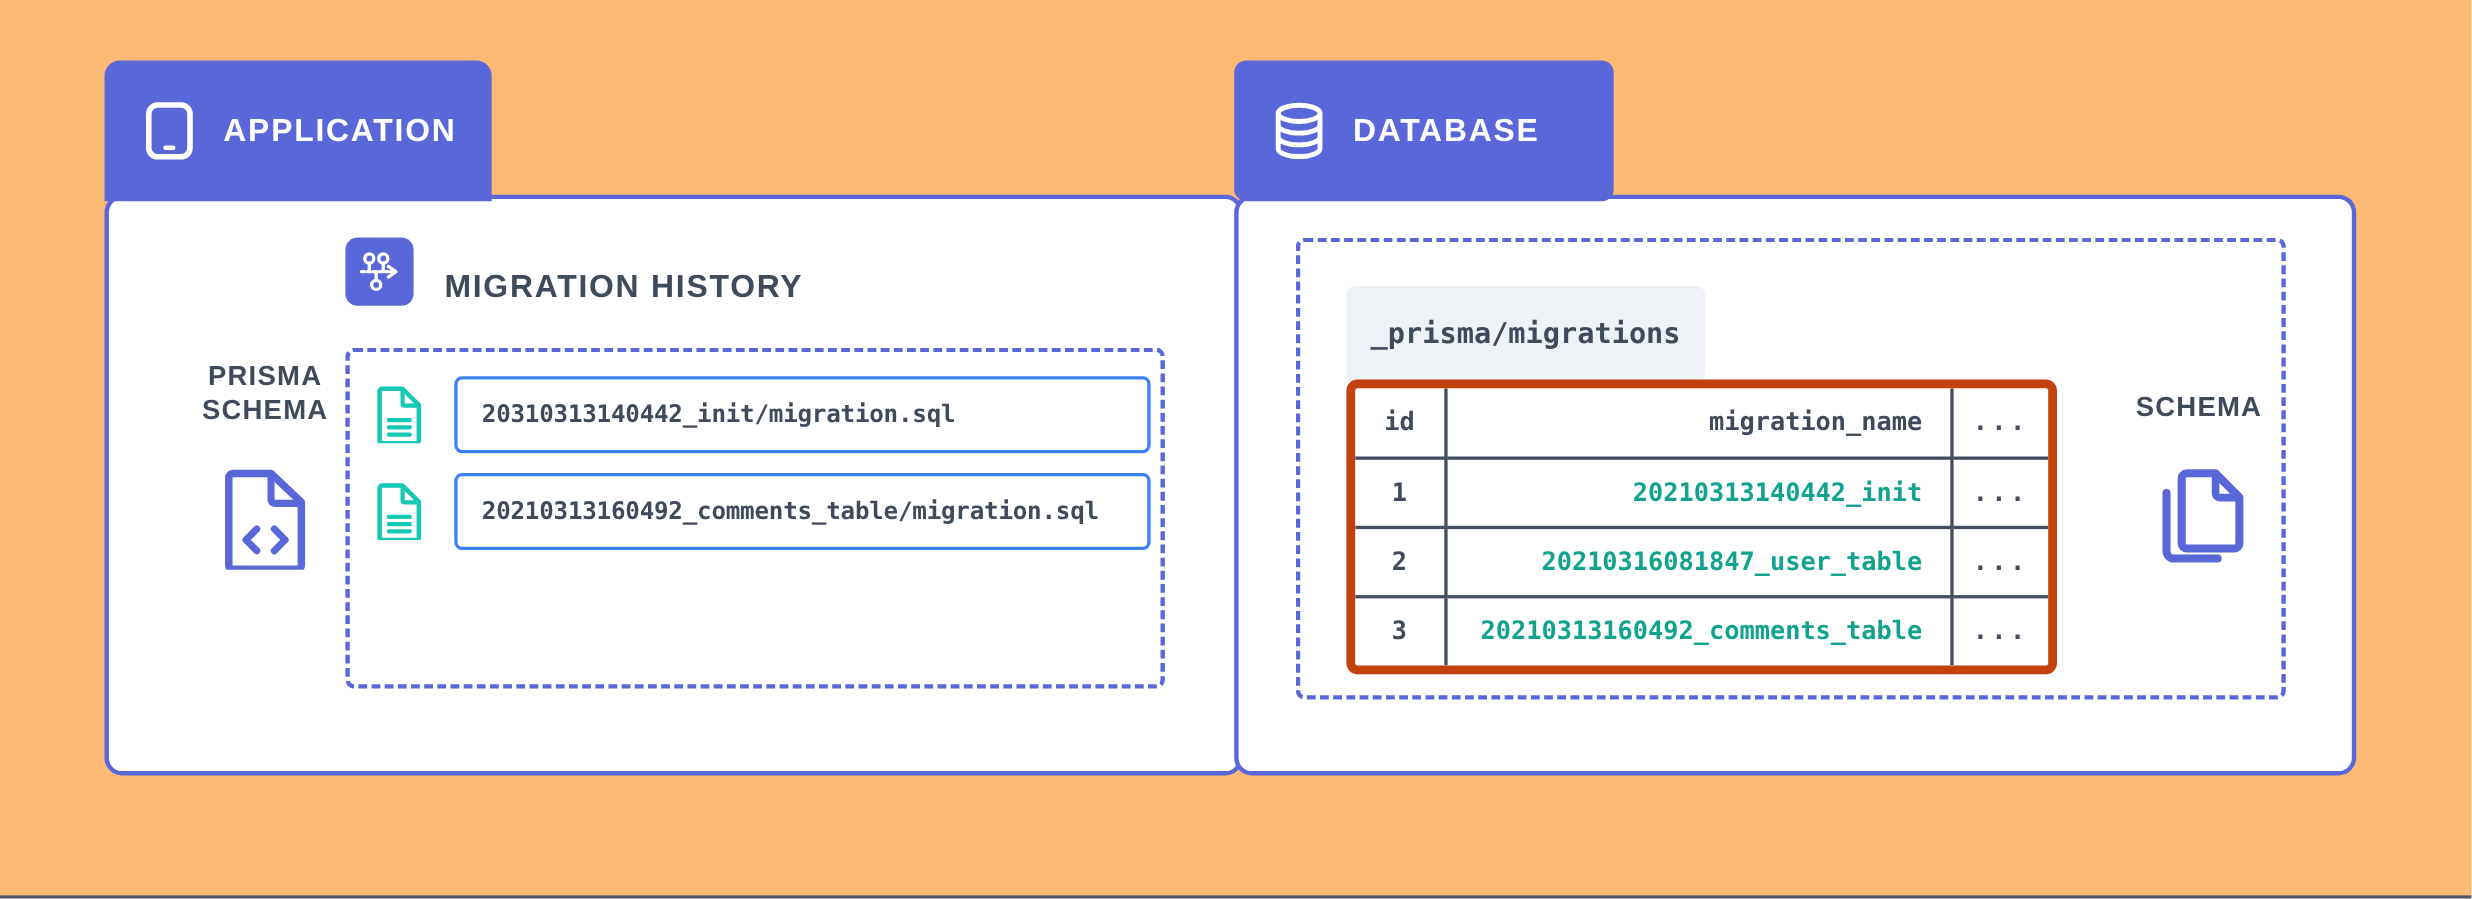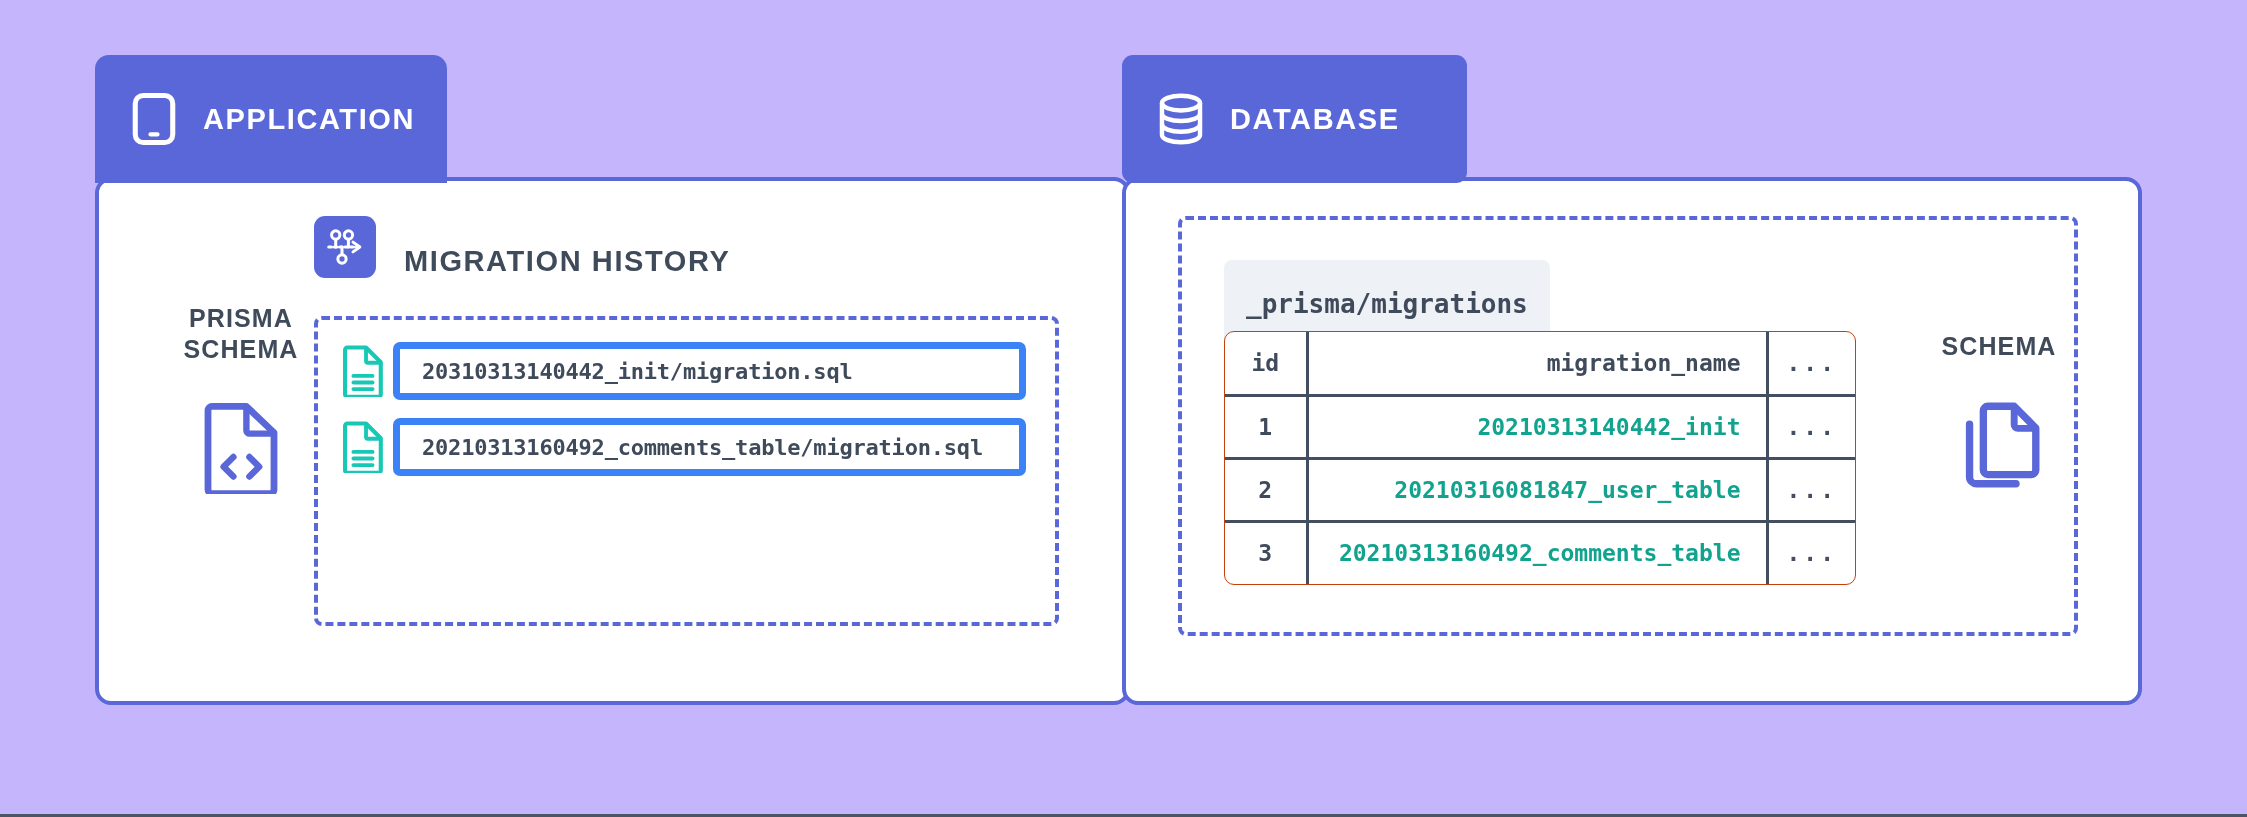--- a/index.html
+++ b/index.html
@@ -10,21 +10,21 @@
   }
   body {
     font-family: "Liberation Sans", sans-serif;
     -webkit-font-smoothing: antialiased;
   }
 
   .canvas {
     position: relative;
     width: 2247px;
     height: 817px;
-    background: #c4b5fd;
+    background: #fdba74;
     overflow: hidden;
   }
 
   
   .bottom-rule {
     position: absolute;
     left: 0;
     bottom: 0;
     width: 2247px;
     height: 3px;
@@ -88,20 +88,21 @@
     width: 200px;
     text-align: center;
   }
   .block-caption {
     color: #3f4a5a;
     font-size: 25px;
     font-weight: 700;
     letter-spacing: 1.1px;
     line-height: 1.25;
     white-space: pre-line;
+    margin-top: 24px;
   }
   .prisma-schema-block .doc-code-icon {
     margin-top: 36px;
     width: 76px;
     height: 92px;
   }
 
   .mig-head {
     position: absolute;
     left: 215px;
@@ -150,25 +151,25 @@
     display: flex;
     flex-direction: column;
     gap: 18px;
   }
   .file-row {
     display: flex;
     align-items: center;
   }
   .file-icon { width: 42px; height: 52px; flex: 0 0 auto; display: block; }
   .file-chip {
-    margin-left: 9px;
-    border: 7px solid #3b82f6;
+    margin-left: 29px;
+    border: 3px solid #3b82f6;
     border-radius: 7px;
     background: #ffffff;
-    height: 58px;
+    height: 70px;
     width: 633px;
     box-sizing: border-box;
     display: flex;
     align-items: center;
     padding-left: 22px;
   }
   .file-chip span {
     font-family: "DejaVu Sans Mono", monospace;
     font-size: 22px;
     color: #3f4a5a;
@@ -202,22 +203,22 @@
     font-family: "DejaVu Sans Mono", monospace;
     font-size: 26px;
     color: #3f4a5a;
     font-weight: 700;
     white-space: nowrap;
   }
 
   .db-table {
     position: absolute;
     left: 42px;
-    top: 111px;
-    border: 1px solid #c2410c;
+    top: 125px;
+    border: 8px solid #c2410c;
     border-radius: 10px;
     box-sizing: border-box;
     overflow: hidden;
     background: #ffffff;
   }
   .db-table table {
     border-collapse: collapse;
     table-layout: fixed;
   }
   .db-table td, .db-table th {

